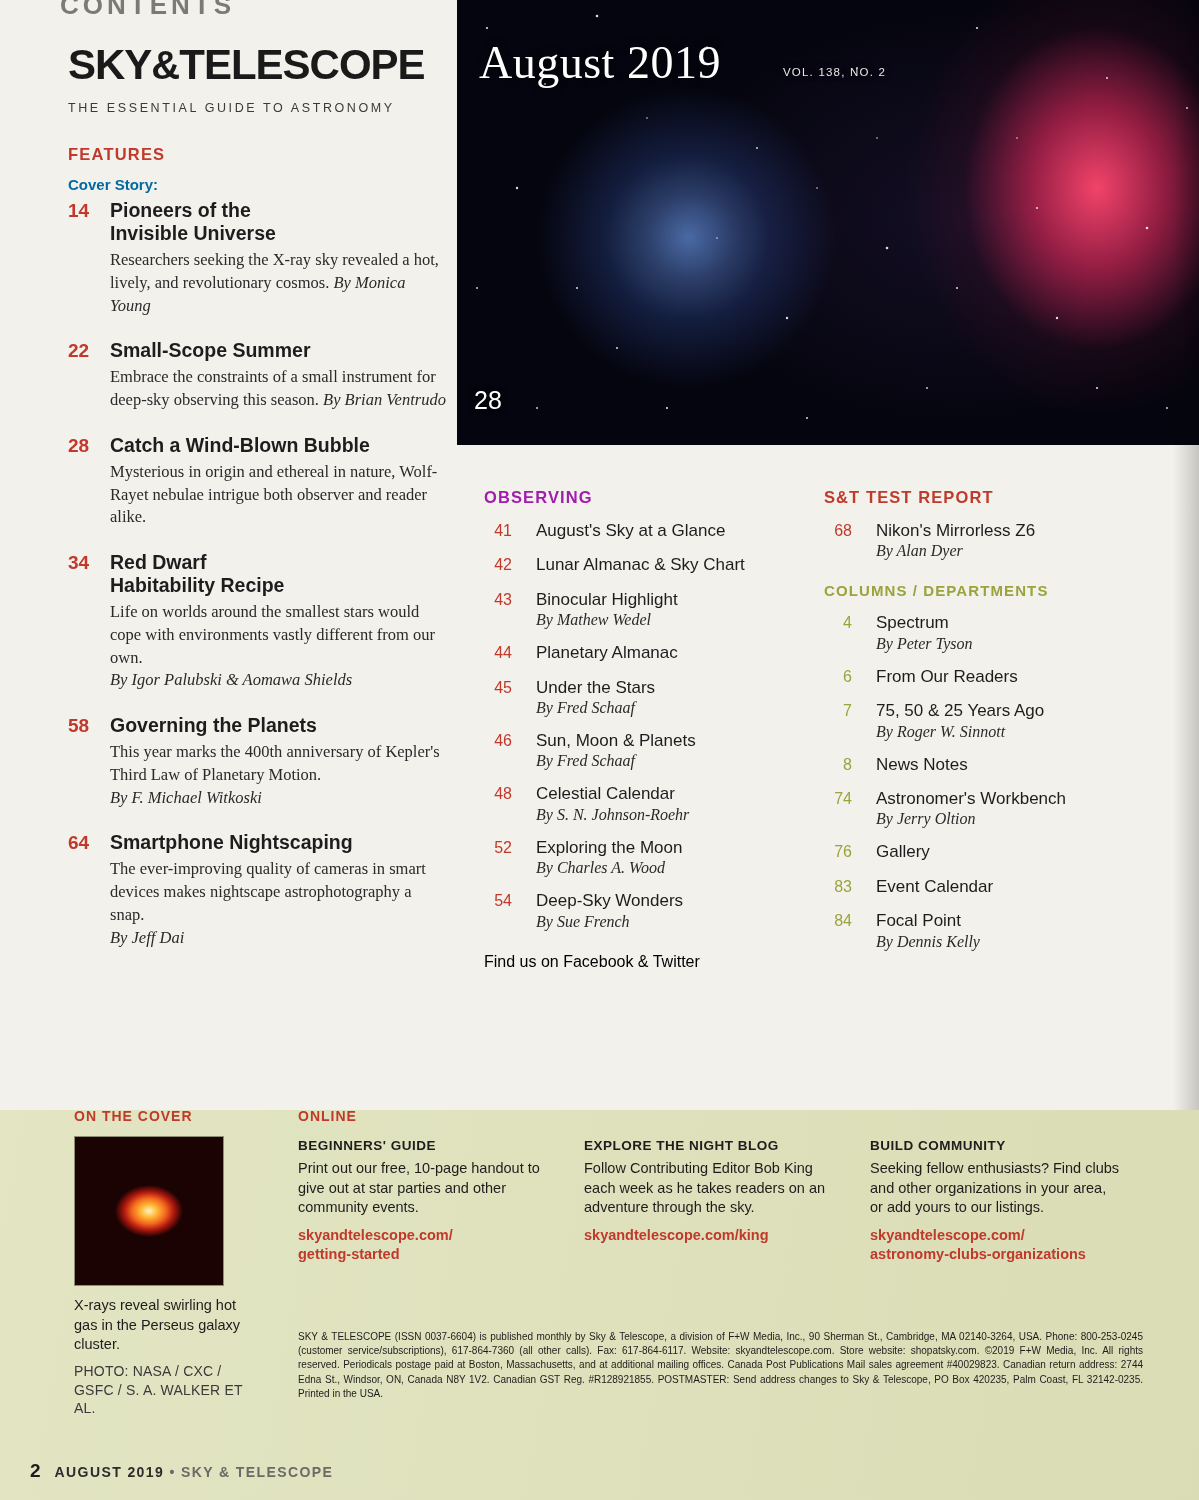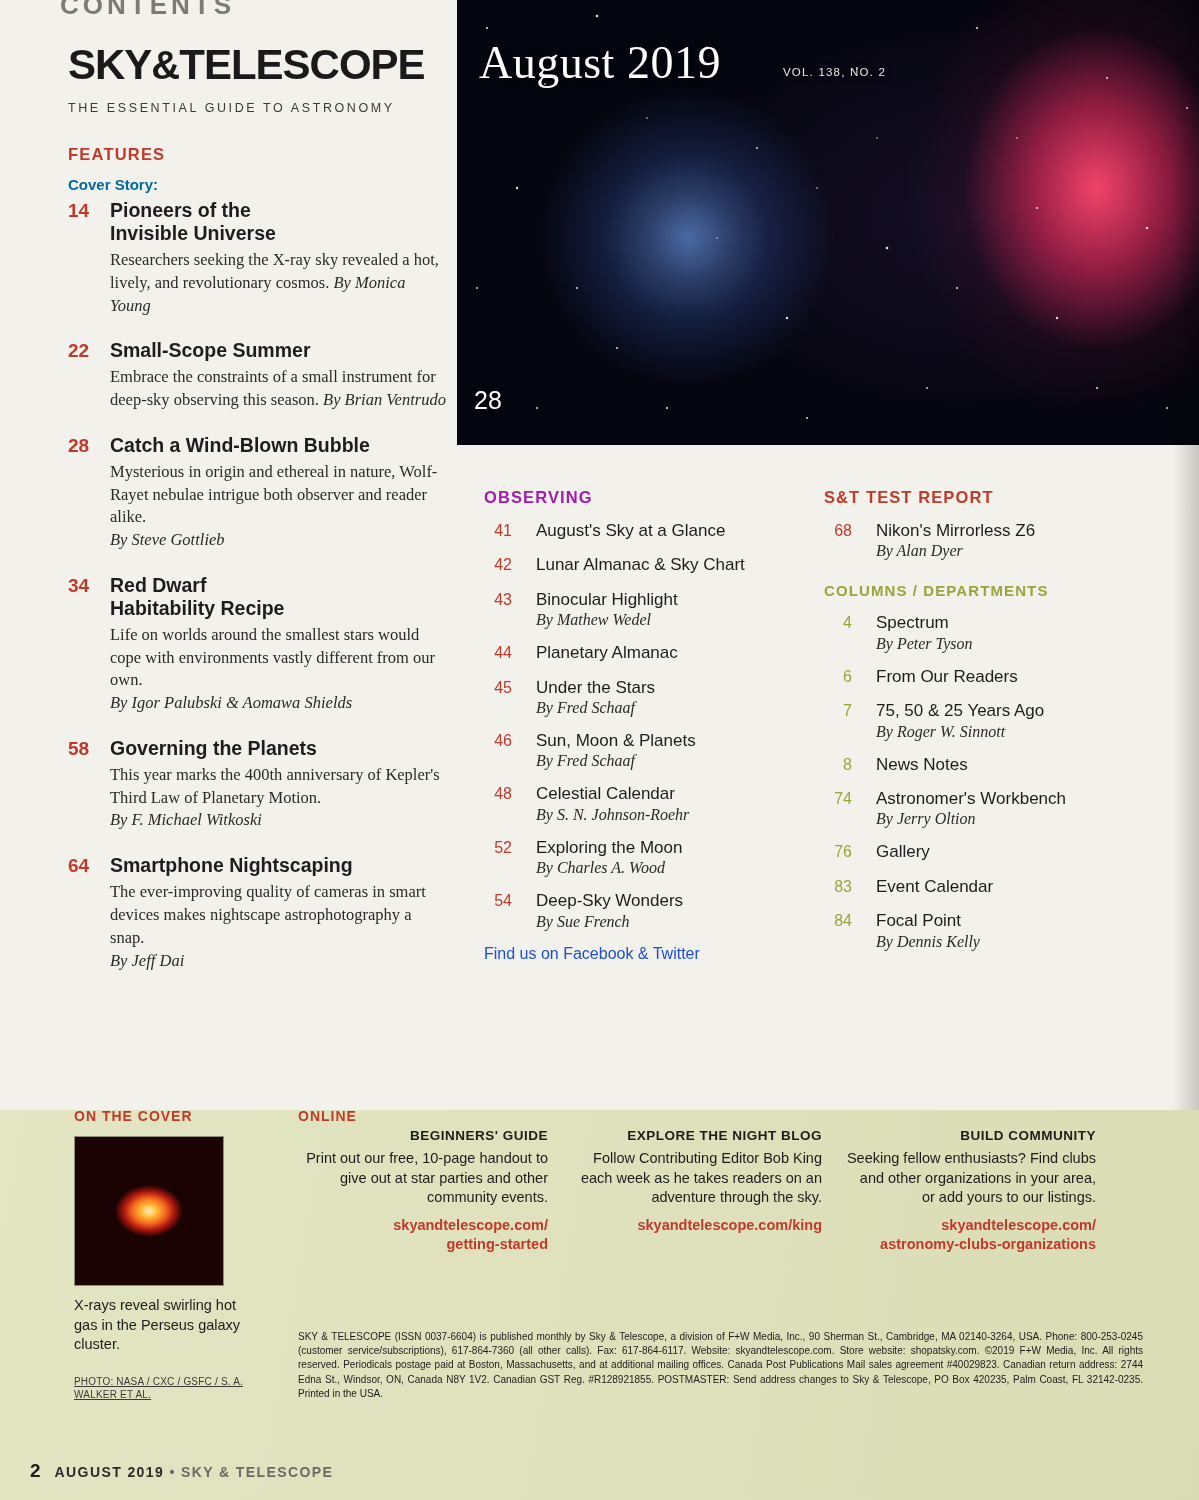--- a/index.html
+++ b/index.html
@@ -100,21 +100,21 @@
     position:absolute; left:0; top:1px; width:28px; text-align:right;
     font-size:16px; color:#c0392b;
   }
   .ent .num.olive { color:#9aa33c; }
   .ent .ttl { font-size:17px; color:#1d1d1d; line-height:1.2; }
   .ent .by {
     font-family:"Liberation Serif", serif; font-style:italic;
     font-size:16px; color:#2a2a2a; margin-top:1px;
   }
   .social {
-    margin-top:14px; color:#1d4ed8; font-size:16px;
+    margin-top:22px; color:#000000; font-size:16px;
   }
 
   
   .rightcol { position:absolute; left:824px; top:488px; width:330px; }
 
   
   .band {
     position:absolute; left:0; top:1110px; width:1199px; height:390px;
     background:linear-gradient(100deg,#e3e5c3 0%, #dfe2bd 40%, #d9dcb4 100%);
   }
@@ -126,24 +126,24 @@
     width:148px; height:148px; margin-top:12px;
     background:
       radial-gradient(ellipse 34px 26px at 74px 74px, #fff3c4 0%, #ffb733 25%, #f2661f 50%, #b31b10 72%, #5d0b08 88%, #1b0304 100%),
       #120203;
     border:1px solid #8e8e72;
   }
   .thumb-cap {
     font-size:14.5px; line-height:1.35; color:#1d1d1d; margin-top:10px;
   }
   .thumb-credit {
-    font-size:10px; line-height:1.35; color:#3a3a3a; margin-top:20px; letter-spacing:.2px;text-decoration:underline;
+    font-size:14px; line-height:1.35; color:#3a3a3a; margin-top:7px; letter-spacing:.2px;
   }
   .online { position:absolute; left:298px; top:1108px; width:860px; }
-  .online-cols { display:flex; gap:24px; margin-top:4px;text-align:right; }
+  .online-cols { display:flex; gap:36px; margin-top:14px; }
   .ocol { width:250px; }
   .ocol h4 { margin:0 0 6px 0; font-size:13.5px; letter-spacing:.5px; color:#1d1d1d; }
   .ocol p { margin:0; font-size:14.5px; line-height:1.35; color:#1d1d1d; }
   .olink { display:block; color:#c0392b; font-weight:bold; font-size:14.5px; line-height:1.3; margin-top:8px; }
   .fineprint {
     position:absolute; left:298px; top:1330px; width:845px;
     font-size:10px; line-height:1.42; color:#1d1d1d; text-align:justify;
   }
   .footer {
     position:absolute; left:30px; bottom:18px; width:500px;
@@ -233,21 +233,20 @@
         <span>Embrace the constraints of a small instrument for deep-sky observing this season.</span>
         <span class="byline">By Brian Ventrudo</span>
       </div>
     </div>
 
     <div class="feat-item">
       <div class="feat-num">28</div>
       <div class="feat-title" style="white-space:pre-line">Catch a Wind-Blown Bubble</div>
       <div class="feat-desc">
         <span>Mysterious in origin and ethereal in nature, Wolf-Rayet nebulae intrigue both observer and reader alike.</span>
-        <div class="byline">By Steve Gottlieb</div>
       </div>
     </div>
 
     <div class="feat-item">
       <div class="feat-num">34</div>
       <div class="feat-title" style="white-space:pre-line">Red Dwarf
 Habitability Recipe</div>
       <div class="feat-desc">
         <span>Life on worlds around the smallest stars would cope with environments vastly different from our own.</span>
         <div class="byline">By Igor Palubski &amp; Aomawa Shields</div>

